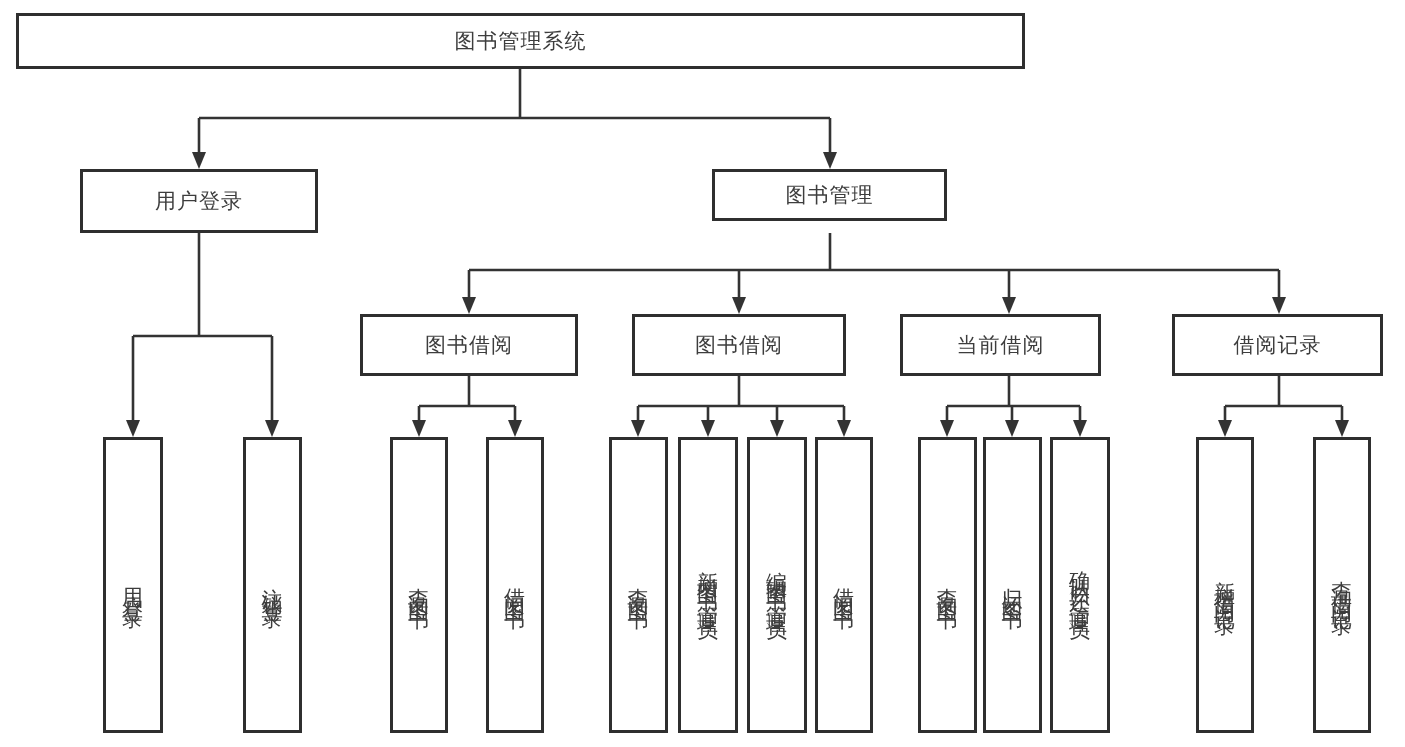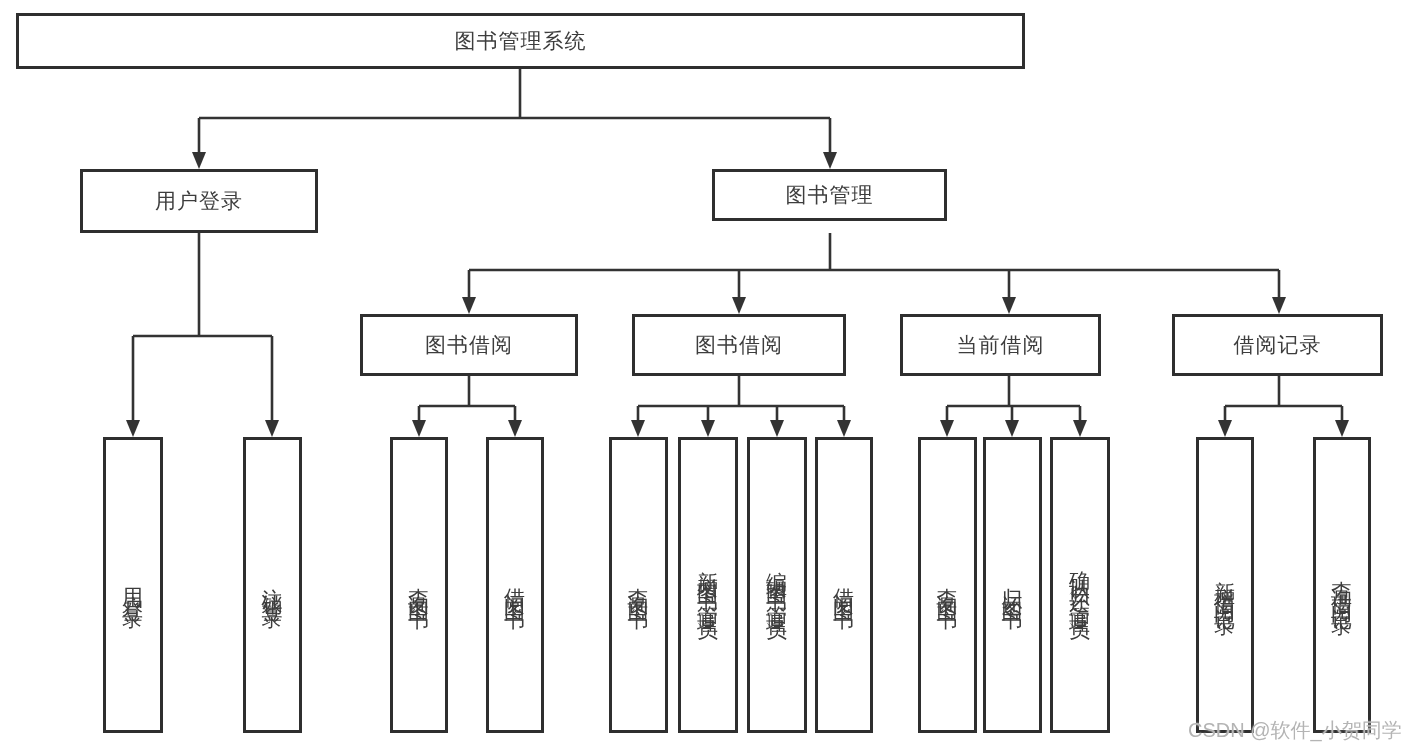--- a/index.html
+++ b/index.html
@@ -211,15 +211,14 @@
     <span class="vlbl">确认归还（管理员）</span>
   </div>
 
   <div class="box v" style="left:1196px;top:437px;width:58px;height:296px">
     <span class="vlbl">新增借阅记录</span>
   </div>
   <div class="box v" style="left:1313px;top:437px;width:58px;height:296px">
     <span class="vlbl">查询借阅记录</span>
   </div>
 
-  <div class="watermark">CSDN @软件_小贺同学</div>
 
 </div>
 
 </body></html>

